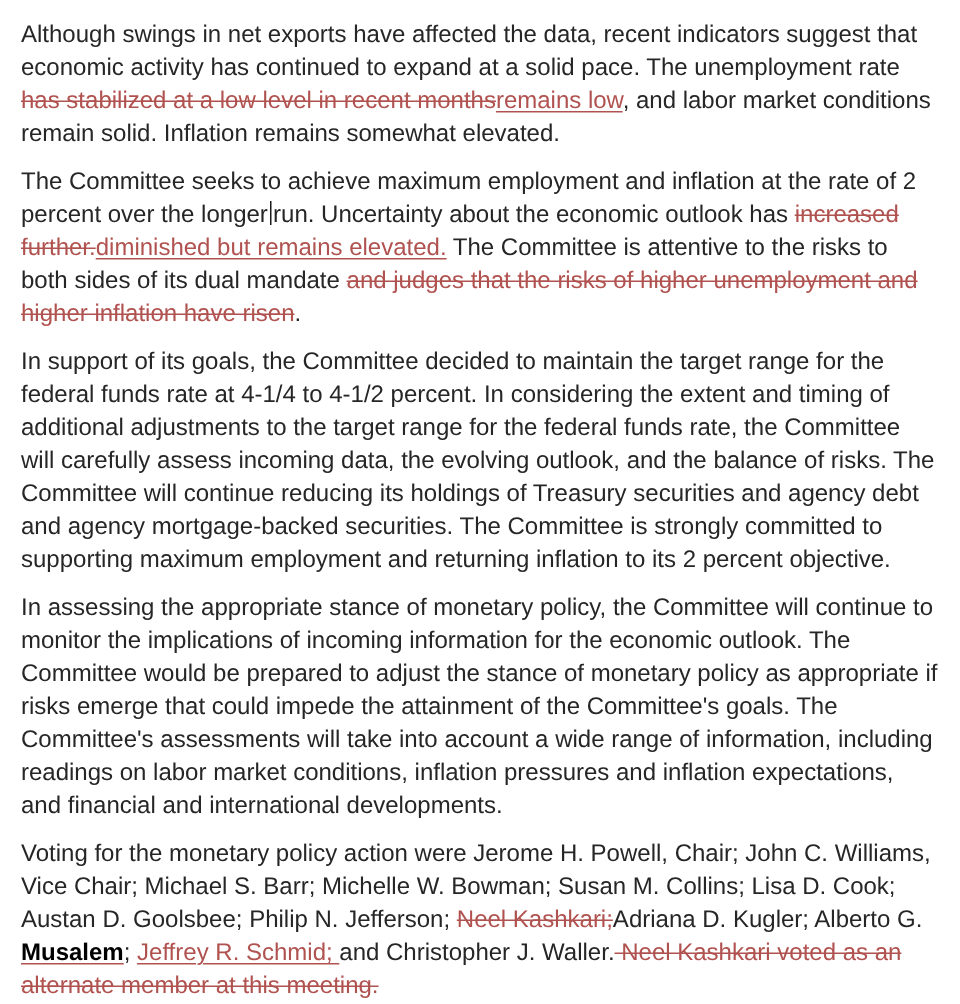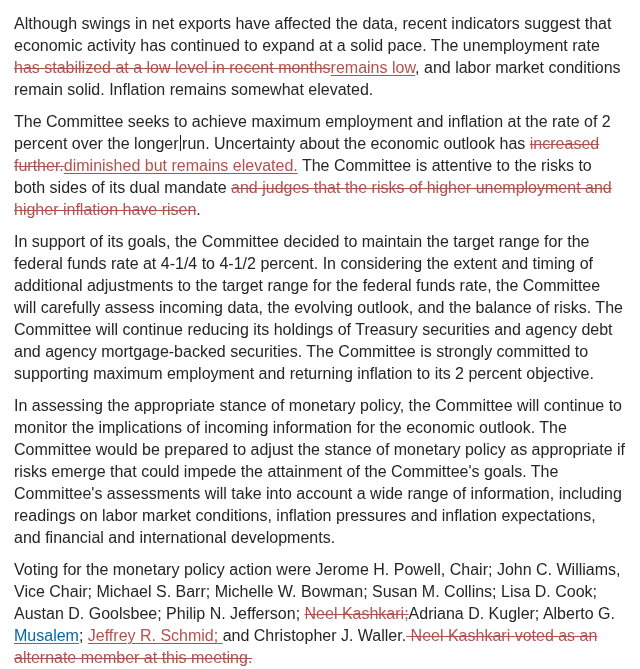--- a/index.html
+++ b/index.html
@@ -34,25 +34,26 @@
     text-decoration-thickness: 1.4px;
   }
   .run-ins {
     color: #b0524f;
     text-decoration: underline;
     text-decoration-color: #b0524f;
     text-decoration-thickness: 1.4px;
     text-underline-offset: 2px;
   }
   .run-ins_black {
-    color: #0369a1;
+    color: #000000;
     text-decoration: underline;
     text-decoration-color: #b0524f;
     text-decoration-thickness: 1.4px;
     text-underline-offset: 2px;
+    font-weight: bold;
   }
   .caret {
     display: inline-block;
     width: 1.5px;
     height: 16px;
     background: #1a1a1a;
     vertical-align: -2px;
     margin: 0 1px;
   }
 </style>

